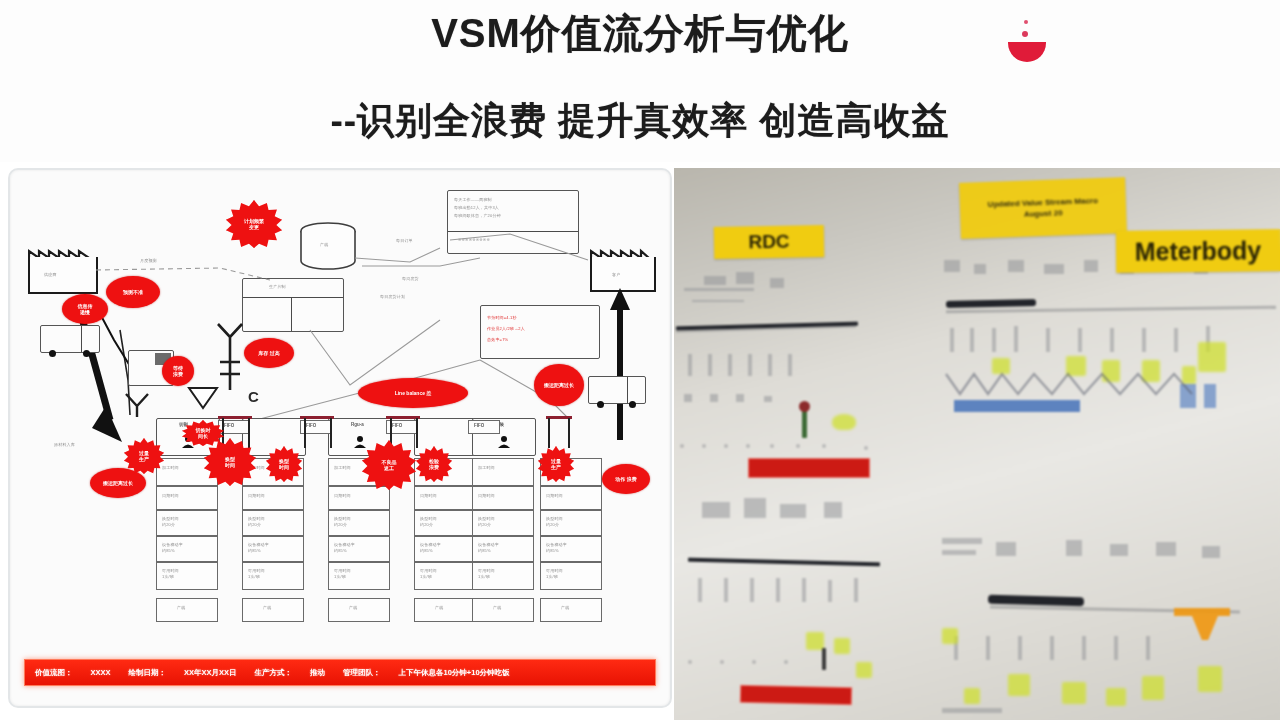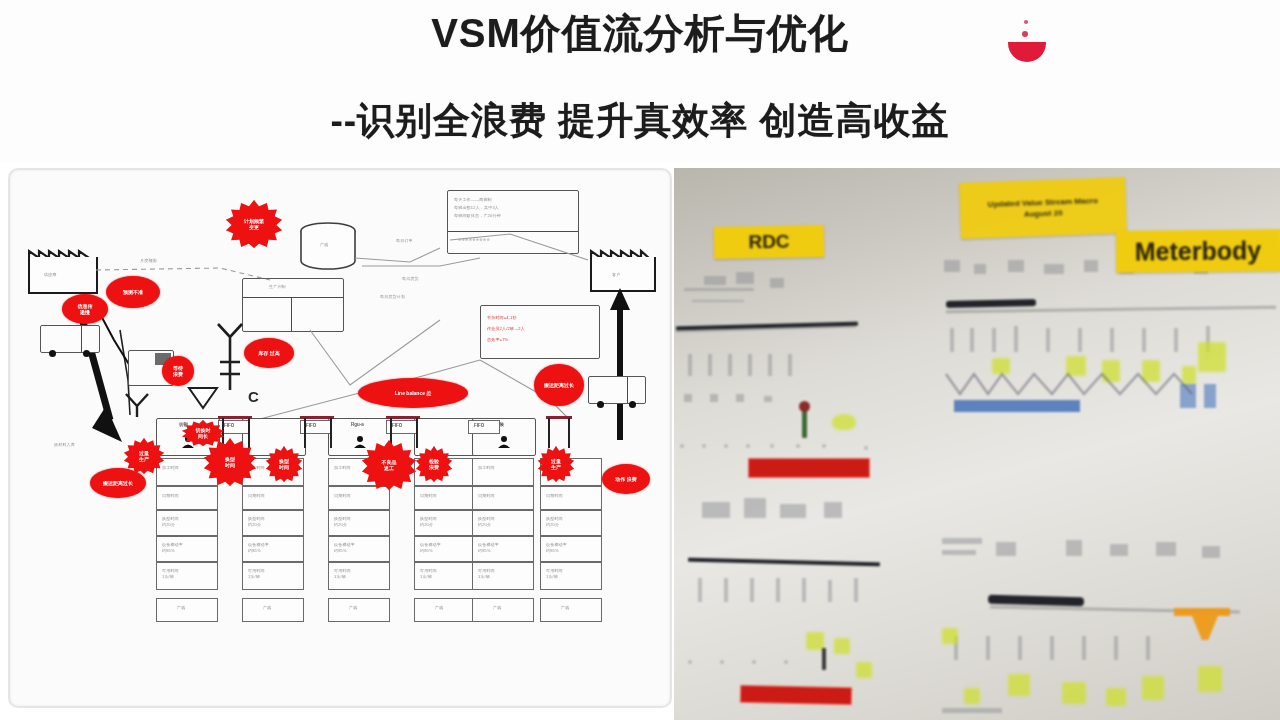--- a/index.html
+++ b/index.html
@@ -443,20 +443,30 @@
       <span>动作
 浪费</span>
     </div>
     <div class="burst ell" style="left:80px;top:298px;width:56px;height:30px;">
       <span>搬运距离过长</span>
     </div>
     <div class="burst star" style="left:114px;top:268px;width:40px;height:36px;">
       <span>过量<br>生产</span>
     </div>
 
+    <div id="banner">
+      <span class="bn">价值流图：</span>
+      <span class="bn">XXXX</span>
+      <span class="bn">绘制日期：</span>
+      <span class="bn">XX年XX月XX日</span>
+      <span class="bn">生产方式：</span>
+      <span class="bn">推动</span>
+      <span class="bn">管理团队：</span>
+      <span class="bn">上下午休息各10分钟+10分钟吃饭</span>
+    </div>
   </div>
 
   <div id="right-panel">
 
     <div>
       <div class="wmark" style="left:10px;top:120px;width:70px;height:3px;"></div>
       <div class="wmark" style="left:18px;top:132px;width:52px;height:2px;"></div>
       <div class="wmark" style="left:30px;top:108px;width:22px;height:9px;"></div>
       <div class="wmark" style="left:62px;top:104px;width:18px;height:12px;"></div>
       <div class="wmark" style="left:96px;top:110px;width:14px;height:10px;"></div>

